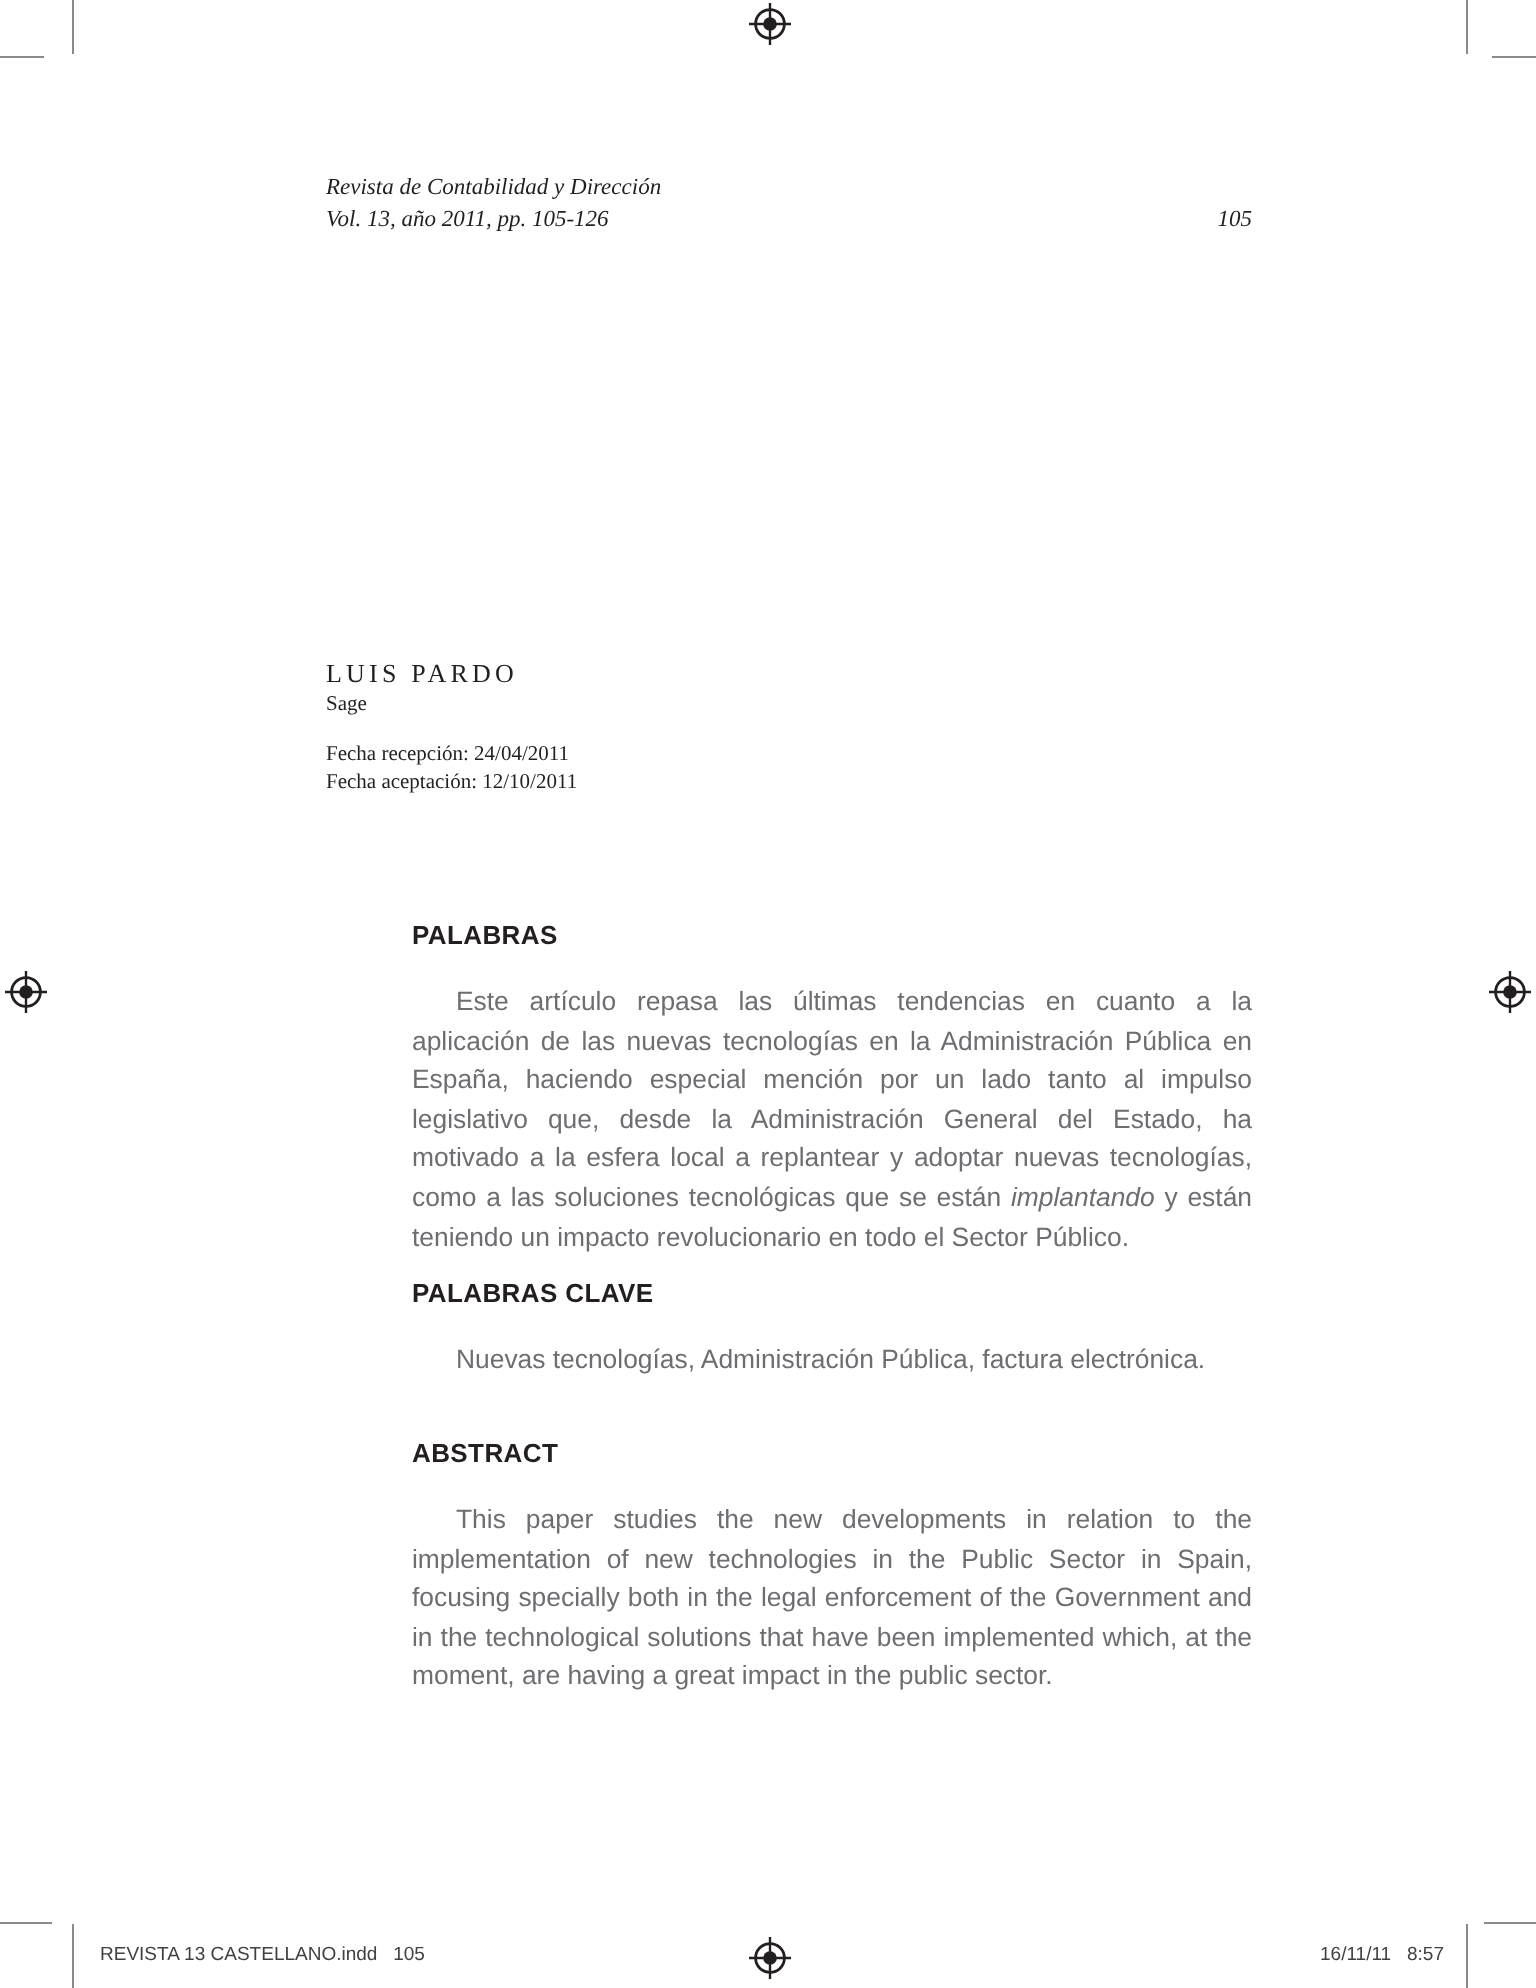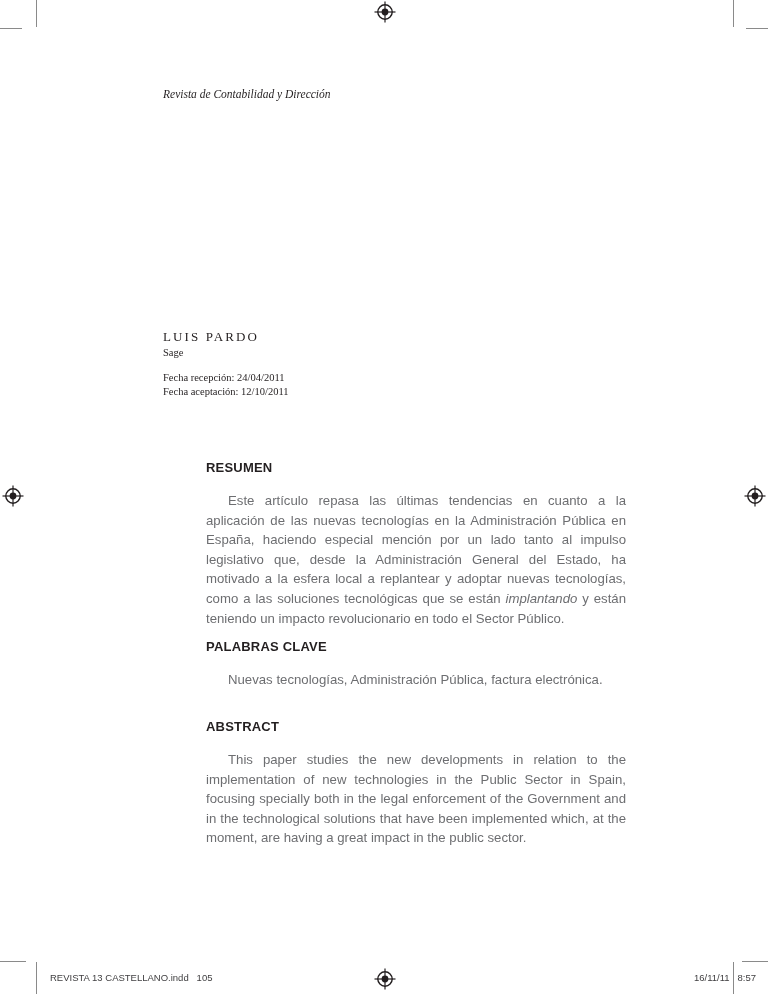--- a/index.html
+++ b/index.html
@@ -150,21 +150,21 @@
 
   
   .footer-text {
     position: absolute;
     font-family: "Liberation Sans", sans-serif;
     font-size: 9.5px;
     color: #414042;
     white-space: pre;
   }
   #footer-file { left: 50px;  top: 972px; }
-  #footer-time { left: 694px; top: 972px; text-align: center; }
+  #footer-time { left: 660px; top: 972px; text-align: center; }
 </style>
 </head>
 <body>
 
 <div class="crop-v" id="crop-top-left"></div>
 <div class="crop-v" id="crop-top-right"></div>
 <div class="crop-v" id="crop-bot-left"></div>
 <div class="crop-v" id="crop-bot-right"></div>
 <div class="crop-h" id="crop-tick-tl"></div>
 <div class="crop-h" id="crop-tick-tr"></div>
@@ -193,33 +193,37 @@
   <circle cx="11" cy="11" r="7.2" fill="none" stroke="#231f20" stroke-width="1.4"></circle>
   <circle cx="11" cy="11" r="3.4" fill="#231f20"></circle>
   <line x1="11" y1="0.5" x2="11" y2="21.5" stroke="#231f20" stroke-width="1.2"></line>
   <line x1="0.5" y1="11" x2="21.5" y2="11" stroke="#231f20" stroke-width="1.2"></line>
 </svg>
 
 <div class="page">
 
   <div class="journal-head">
     <div>Revista de Contabilidad y Dirección</div>
+    <div class="row">
+      <span class="vol">Vol. 13, año 2011, pp. 105-126</span>
+      <span class="pageno">105</span>
+    </div>
   </div>
 
 
   <div class="author">LUIS PARDO</div>
   <div class="affiliation">Sage</div>
 
   <div class="dates">
     <div>Fecha recepción: 24/04/2011</div>
     <div>Fecha aceptación: 12/10/2011</div>
   </div>
 
   <div class="abs-block" id="resumen-block">
-    <div class="sec-heading">RESUMEN</div>
+    <div class="sec-heading">PALABRAS</div>
     <p class="sec-body"><span>Este artículo repasa las últimas tendencias en cuanto a la aplicación de las nuevas tecnologías en la Administración Pública en España, haciendo especial mención por un lado tanto al impulso legislativo que, desde la Administración General del Estado, ha motivado a la esfera local a replantear y adoptar nuevas tecnologías, como a las soluciones tecnológicas que se están </span><i>implantando</i><span> y están teniendo un impacto revolucionario en todo el Sector Público.</span></p>
   </div>
 
   <div class="abs-block" id="abstract-block">
     <div class="sec-heading">ABSTRACT</div>
     <p class="sec-body">This paper studies the new developments in relation to the implementation of new technologies in the Public Sector in Spain, focusing specially both in the legal enforcement of the Government and in the technological solutions that have been implemented which, at the moment, are having a great impact in the public sector.</p>
   </div>
 
   <div class="abs-block" id="keywords-block">
     <div class="sec-heading">PALABRAS CLAVE</div>

